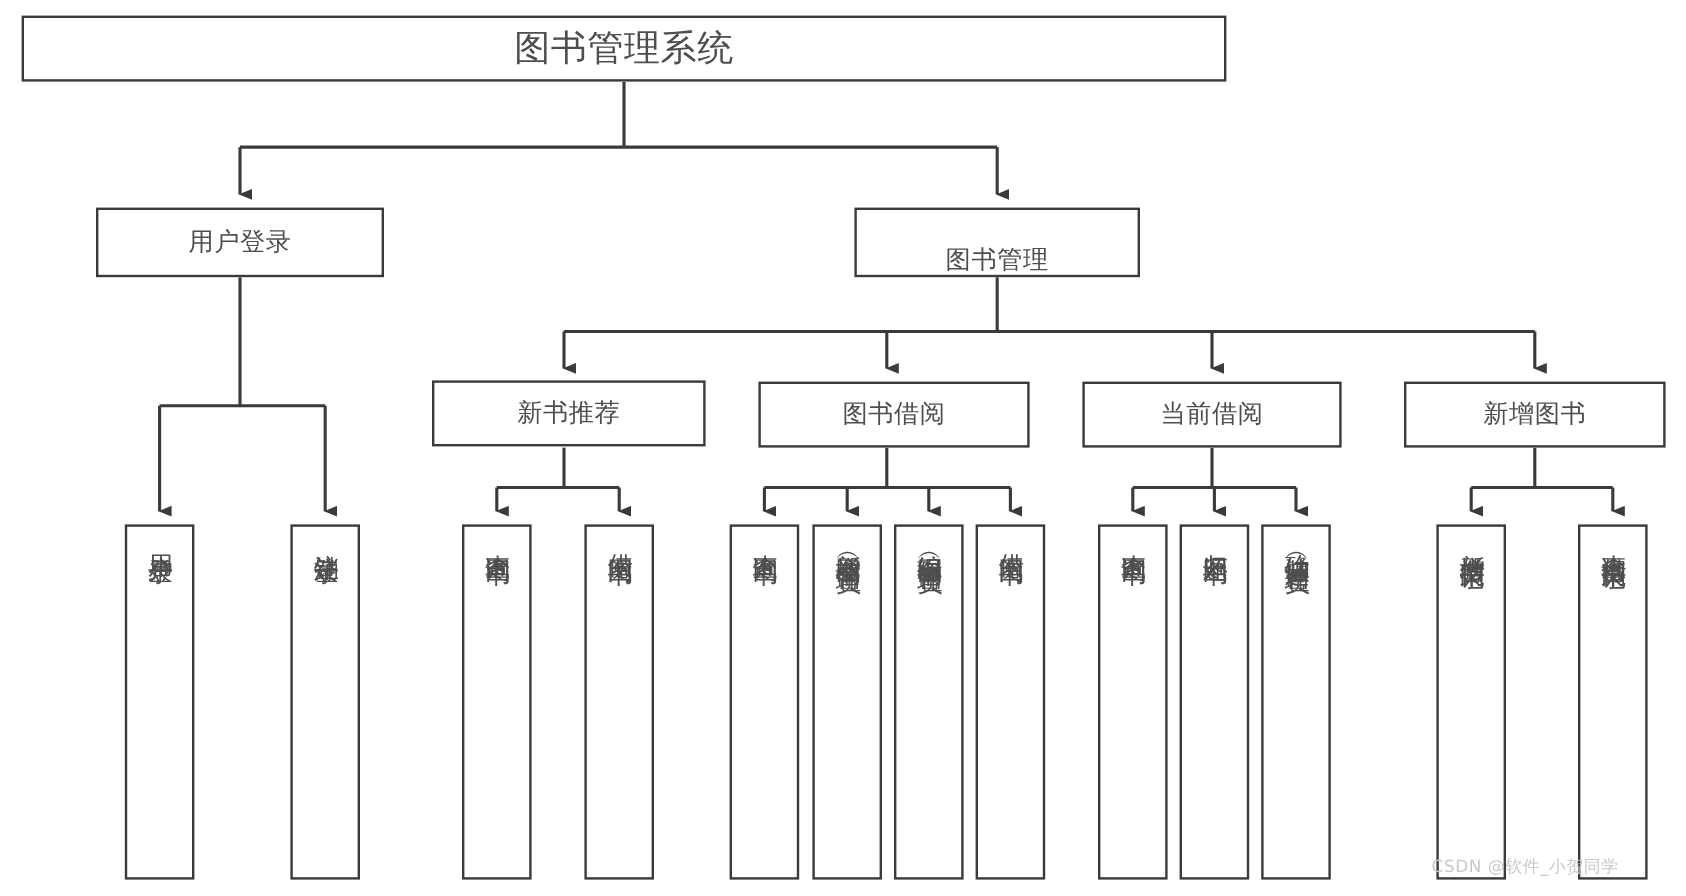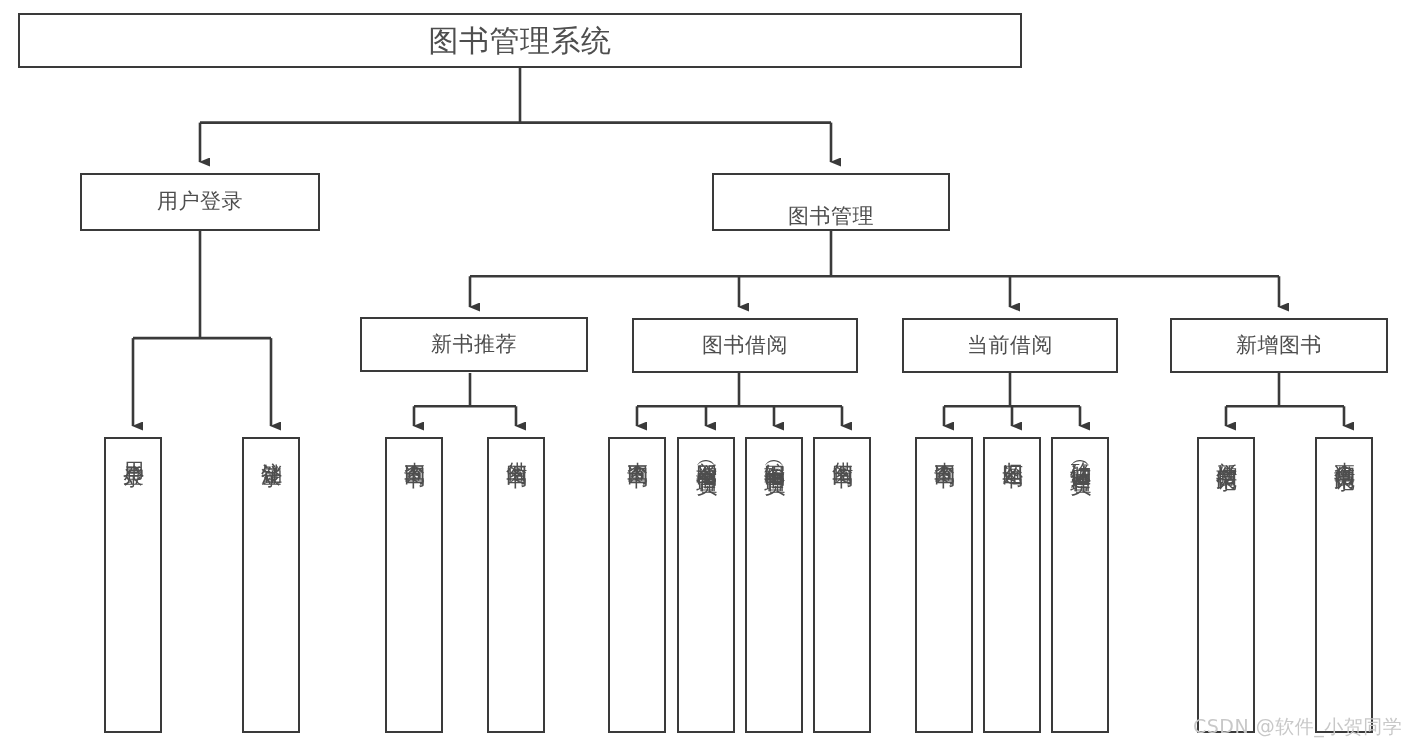--- a/index.html
+++ b/index.html
@@ -57,21 +57,21 @@
     font-size: 21px;
     line-height: 1.32;
     letter-spacing: 2px;
     white-space: nowrap;
     margin: 0 auto;
   }
   .node.root .node-label { font-size: 30px; }
   .watermark {
     position: absolute;
     color: #c8c8c8;
-    font-size: 19px;
+    font-size: 14px;
     letter-spacing: 0.5px;
     white-space: nowrap;
     user-select: none;
   }
 </style>
 </head>
 <body>
 
 <div id="diagram-root">
   <svg id="edge-layer" width="1405" height="747" viewBox="0 0 1405 747">

